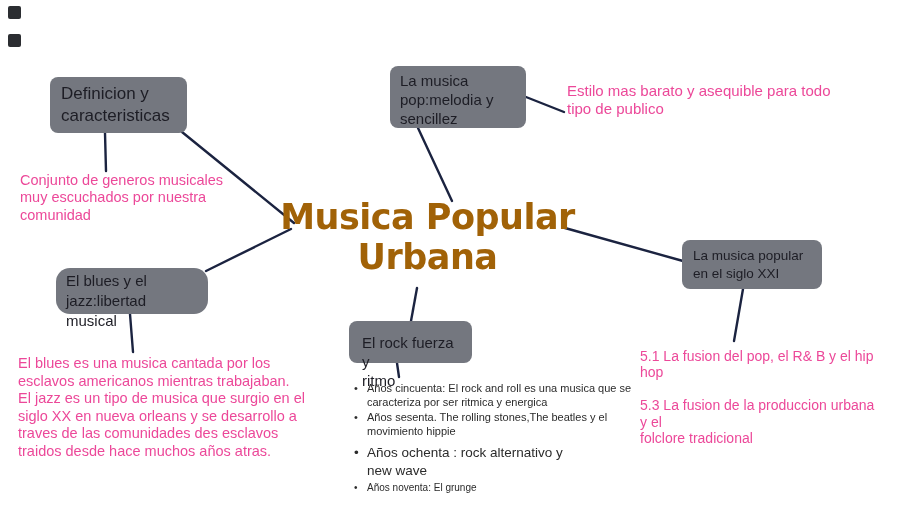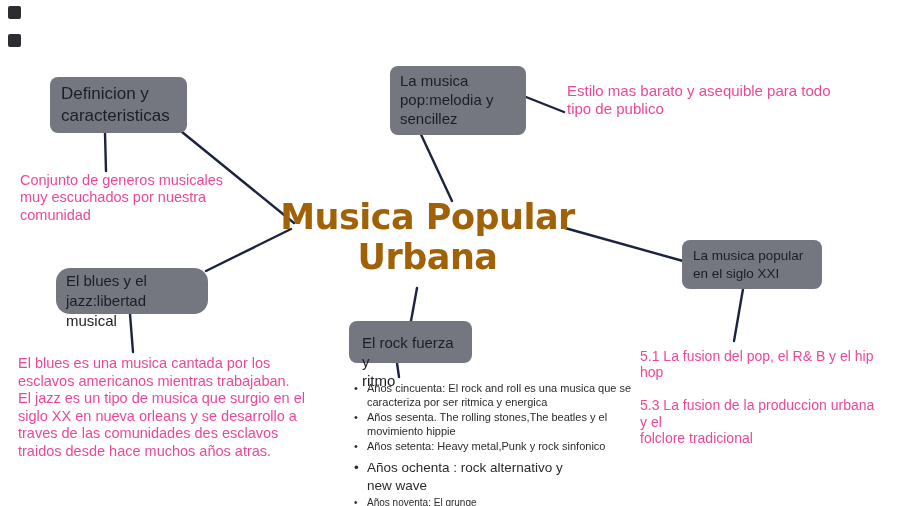--- a/index.html
+++ b/index.html
@@ -17,21 +17,21 @@
   }
   .node {
     position: absolute;
     background: #74777f;
     border-radius: 8px;
     color: #1d1d25;
     white-space: pre-line;
     cursor: default;
   }
   .node-definicion { left: 50px;  top: 77px;  width: 137px; height: 56px; padding: 6px 11px; font-size: 17px;   line-height: 22px; }
-  .node-pop        { left: 390px; top: 66px;  width: 136px; height: 69px; padding: 5px 10px; font-size: 15px;   line-height: 19px; }
+  .node-pop        { left: 390px; top: 66px;  width: 136px; height: 62px; padding: 5px 10px; font-size: 15px;   line-height: 19px; }
   .node-blues      { left: 56px;  top: 268px; width: 152px; height: 46px; padding: 3px 10px; font-size: 15px;   line-height: 20px; border-radius: 14px; }
   .node-rock       { left: 349px; top: 321px; width: 123px; height: 42px; padding: 12px 13px; font-size: 15px;   line-height: 19px; }
   .node-siglo      { left: 682px; top: 240px; width: 140px; height: 49px; padding: 7px 11px; font-size: 13.5px; line-height: 18px; }
 
   .center-title {
     position: absolute; left: 250px; top: 197px; width: 355px;
     text-align: center;
     font-family: "DejaVu Sans", sans-serif;
     font-weight: 800;
     font-size: 35px;
@@ -110,21 +110,20 @@
 El jazz es un tipo de musica que surgio en el
 siglo XX en nueva orleans y se desarrollo a
 traves de las comunidades des esclavos
 traidos desde hace muchos años atras.</div>
 
 <ul class="rock-list">
   <li class="li-sm">Años cincuenta: El rock and roll es una musica que se
 caracteriza por ser ritmica y energica</li>
   <li class="li-sm">Años sesenta. The rolling stones,The beatles y el
 movimiento hippie</li>
-  <li class="li-sm">Años setenta: Heavy metal,Punk y rock sinfonico</li>
   <li class="li-lg">Años ochenta : rock alternativo y
 new wave</li>
   <li class="li-xs">Años noventa: El grunge</li>
 </ul>
 
 <div class="note note-siglo">
   <div>5.1 La fusion del pop, el R&amp; B y el hip hop</div>
   <div>5.3 La fusion de la produccion urbana y el
 folclore tradicional</div>
   

